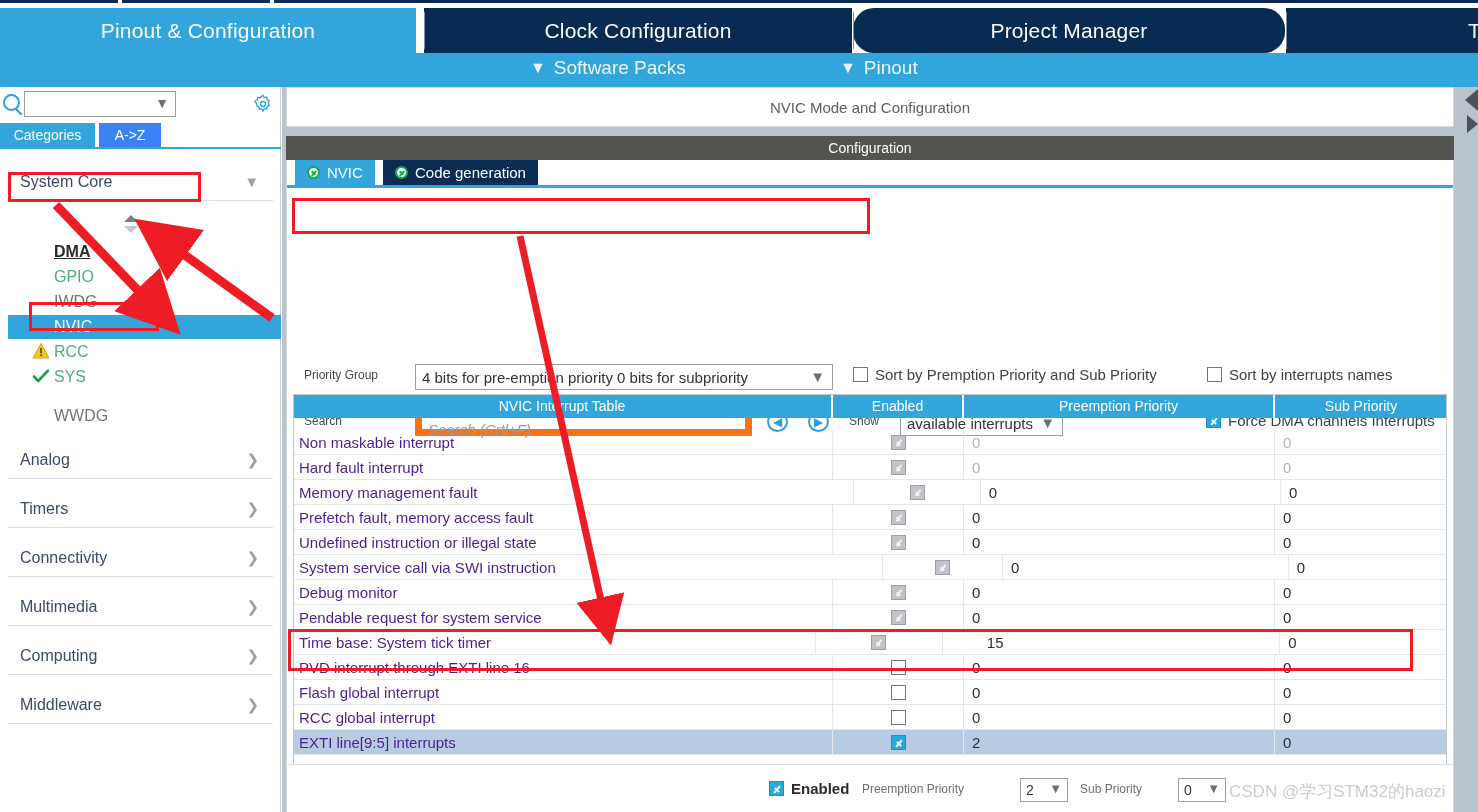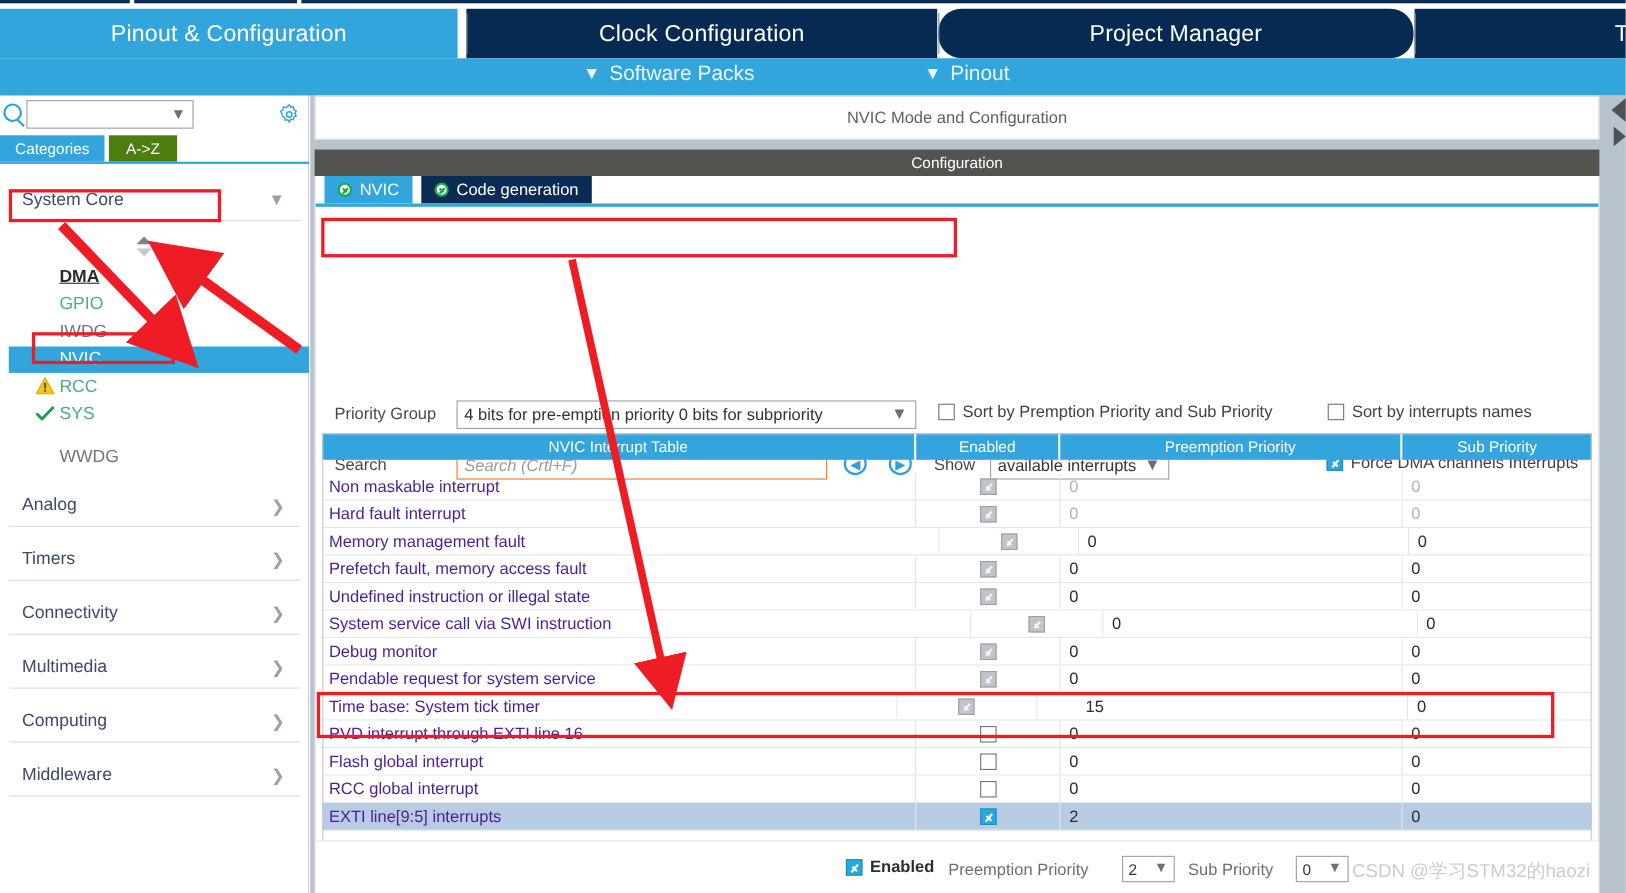--- a/index.html
+++ b/index.html
@@ -53,21 +53,21 @@
   .sb-combo .cv { position:absolute; left:5px; top:4px; font-size:13px; color:#333; }
   .sb-combo .ar { position:absolute; right:6px; top:3px; font-size:14px; color:#6b7077; }
   .gear { position:absolute; left:253px; top:7px; width:20px; height:20px; }
 
   .pilltabs { position:absolute; left:0; top:36px; height:24px; width:281px; }
   .pill {
     position:absolute; top:0; height:24px; display:flex; align-items:center;
     justify-content:center; font-size:14px; color:#ffffff;
   }
   .pill.sel { background:#32a5dc; }
-  .pill.uns { background:#4d7c0f; }
+  .pill.uns { background:#3b82f6; }
   .pill-underline { position:absolute; left:0; top:24px; width:281px; height:2px; background:#32a5dc; }
 
   .catgroup { position:absolute; left:8px; width:265px; }
   .cathead {
     position:relative; height:38px; display:flex; align-items:center;
     color:#3b4a66; font-size:16px; border-bottom:1px solid #d9dde2;
   }
   .cathead .label { margin-left:12px; }
   .cathead .caret { position:absolute; right:14px; color:#9aa1ab; font-size:15px; }
 
@@ -121,29 +121,29 @@
     background:#19a84a; transform:rotate(42deg);
   }
   .ok-dot:before {
     content:""; position:absolute; left:4px; top:2px; width:2px; height:7px;
     background:#19a84a; transform:rotate(42deg);
   }
   .tabunder { position:absolute; left:0; top:25px; width:100%; height:3px; background:#32a5dc; }
 
   .formarea { position:absolute; left:0; top:28px; right:0; bottom:0; }
 
-  .lbl { color:#46494d; font-size:15px; }
+  .lbl { color:#46494d; font-size:12px; }
 
   .combo {
     position:relative; border:1px solid #9aa0a6; background:#ffffff; height:26px;
   }
   .combo .cv { position:absolute; left:6px; top:4px; font-size:15px; color:#333; white-space:nowrap; }
   .combo .ar { position:absolute; right:7px; top:3px; font-size:15px; color:#6b7077; }
 
-  .tbox { position:relative; border:1px solid #f97316; background:#ffffff; height:26px; }
+  .tbox { position:relative; border:7px solid #f97316; background:#ffffff; height:26px; }
   .tbox .ph { position:absolute; left:6px; top:4px; font-size:15px; color:#9b9b9b; font-style:italic; }
 
   .cbx {
     width:15px; height:15px; border:1px solid #6f7478; background:#ffffff;
     display:inline-block; position:relative; vertical-align:middle;
   }
   .cbx.on { background:#29a8e0; border-color:#1f8ec2; }
   .cbx.on:after {
     content:""; position:absolute; left:4px; top:7px; width:6px; height:2px;
     background:#fff; transform:rotate(45deg);

